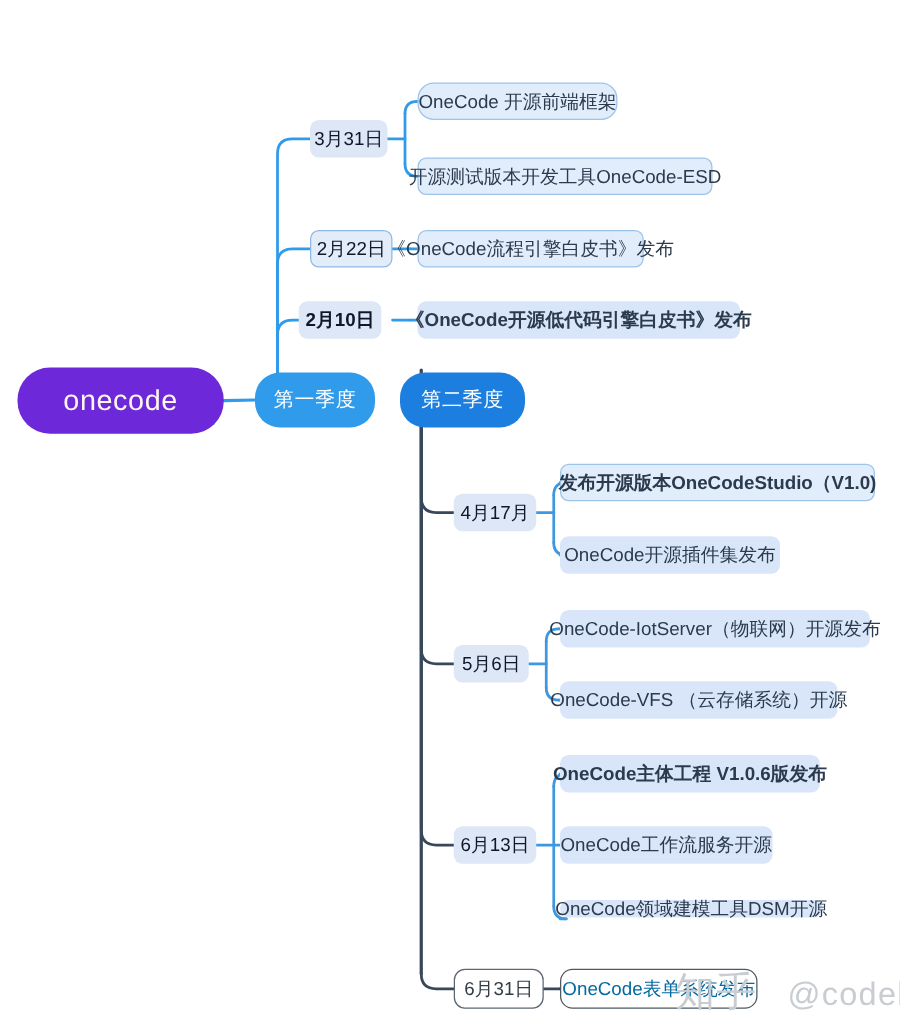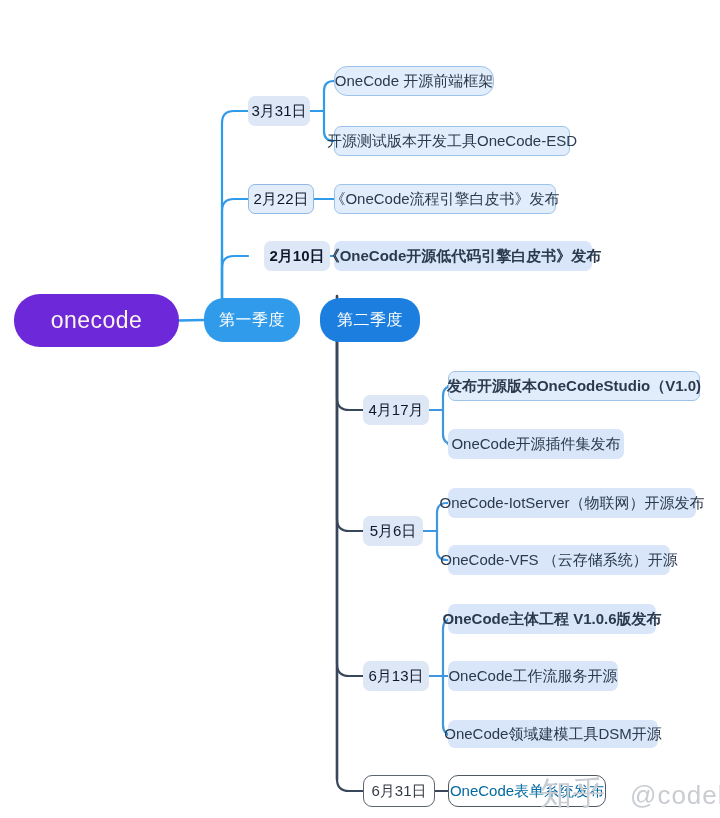--- a/index.html
+++ b/index.html
@@ -127,33 +127,33 @@
       <path d="M 449 791 L 448 791" fill="none" stroke="#39475a" stroke-width="2.2" stroke-linecap="round" stroke-linejoin="round"></path>
     </svg>
   <div id="nodes">
       <div class="node n-root" style="left: 14px; top: 294px; width: 165px; height: 53px;">onecode</div>
       <div class="node n-quarter" style="left: 204px; top: 298px; width: 96px; height: 44px;">第一季度</div>
       <div class="node n-quarter sel" style="left: 320px; top: 298px; width: 100px; height: 44px;">第二季度</div>
       <div class="node n-date" style="left: 248px; top: 96px; width: 62px; height: 30px;">3月31日</div>
       <div class="node n-leaf bordered" style="left: 334px; top: 66px; width: 160px; height: 30px; border-radius: 13px;">OneCode 开源前端框架</div>
       <div class="node n-leaf bordered" style="left: 334px; top: 126px; width: 236px; height: 30px;">开源测试版本开发工具OneCode-ESD</div>
       <div class="node n-date bordered" style="left: 248px; top: 184px; width: 66px; height: 30px;">2月22日</div>
-      <div class="node n-leaf bordered" style="left: 334px; top: 184px; width: 222px; height: 30px;">《OneCode流程引擎白皮书》发布</div>
-      <div class="node n-date bold" style="left: 264px; top: 241px; width: 66px; height: 30px;">2月10日</div>
+      <div class="node n-leaf bordered" style="left: 334px; top: 184px; width: 181px; height: 30px;">《OneCode流程引擎白皮书》发布</div>
+      <div class="node n-date bold" style="left: 239px; top: 241px; width: 66px; height: 30px;">2月10日</div>
       <div class="node n-leaf bold" style="left: 334px; top: 241px; width: 258px; height: 30px;">《OneCode开源低代码引擎白皮书》发布</div>
       <div class="node n-date" style="left: 363px; top: 395px; width: 66px; height: 30px;">4月17月</div>
       <div class="node n-leaf bordered bold" style="left: 448px; top: 371px; width: 252px; height: 30px;">发布开源版本OneCodeStudio（V1.0)</div>
       <div class="node n-leaf" style="left: 448px; top: 429px; width: 176px; height: 30px;">OneCode开源插件集发布</div>
       <div class="node n-date" style="left: 363px; top: 516px; width: 60px; height: 30px;">5月6日</div>
       <div class="node n-leaf" style="left: 448px; top: 488px; width: 248px; height: 30px;">OneCode-IotServer（物联网）开源发布</div>
       <div class="node n-leaf" style="left: 448px; top: 545px; width: 222px; height: 30px;">OneCode-VFS （云存储系统）开源</div>
       <div class="node n-date" style="left: 363px; top: 661px; width: 66px; height: 30px;">6月13日</div>
       <div class="node n-leaf bold" style="left: 448px; top: 604px; width: 208px; height: 30px;">OneCode主体工程 V1.0.6版发布</div>
       <div class="node n-leaf" style="left: 448px; top: 661px; width: 170px; height: 30px;">OneCode工作流服务开源</div>
-      <div class="node n-leaf" style="left: 448px; top: 720px; width: 210px; height: 28px;">OneCode领域建模工具DSM开源</div>
+      <div class="node n-leaf" style="left: 448px; top: 720px; width: 210px; height: 14px;">OneCode领域建模工具DSM开源</div>
       <div class="node n-date outline" style="left: 363px; top: 775px; width: 72px; height: 32px;">6月31日</div>
       <div class="node n-leaf outline" style="left: 448px; top: 775px; width: 158px; height: 32px;">OneCode表单系统发布</div>
     </div>
 
   <div class="watermark" id="watermark" style="left: 540px; top: 772px;">
     <span class="wm-cn">知乎</span><span>@codebee</span>
   </div>
 </div>
 
 </body></html>

